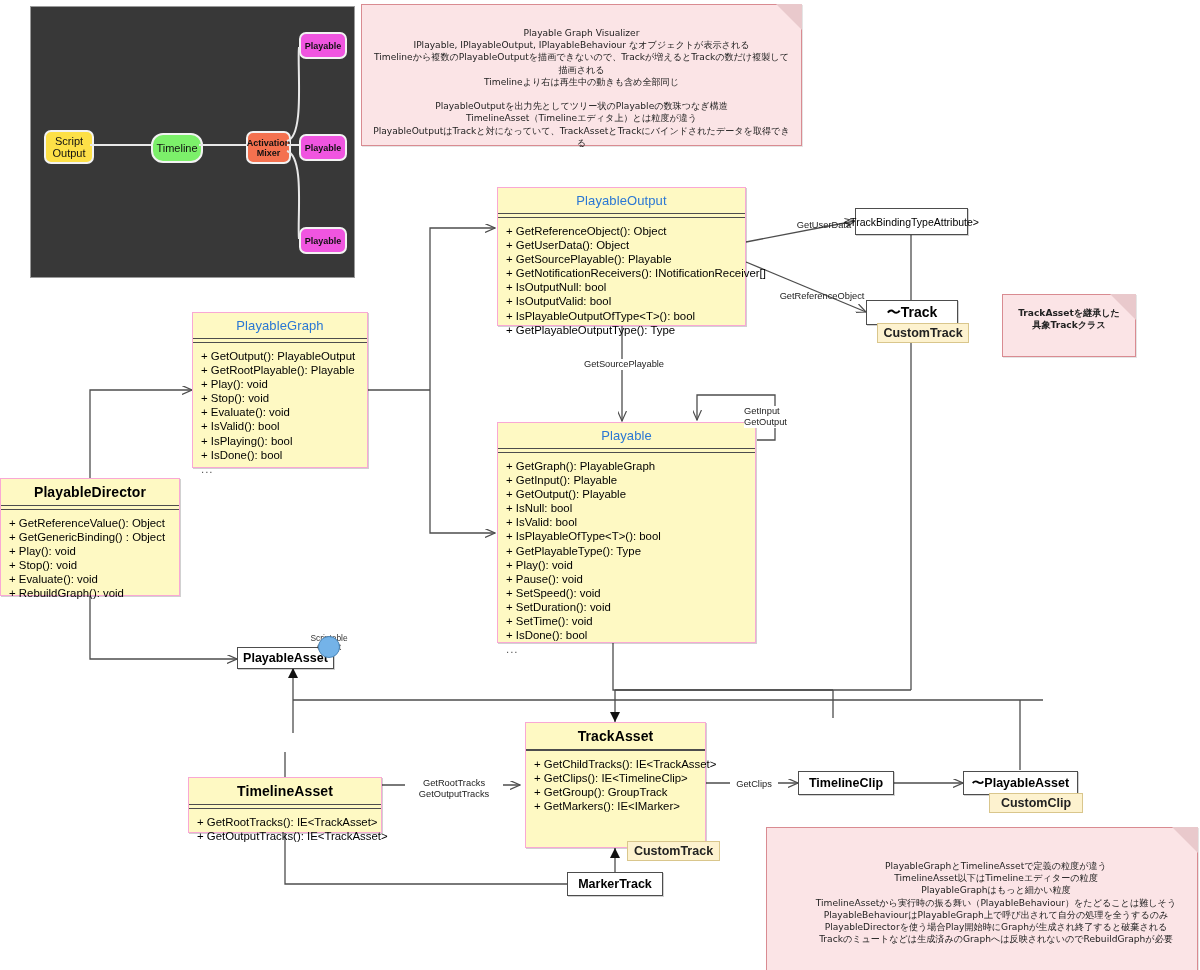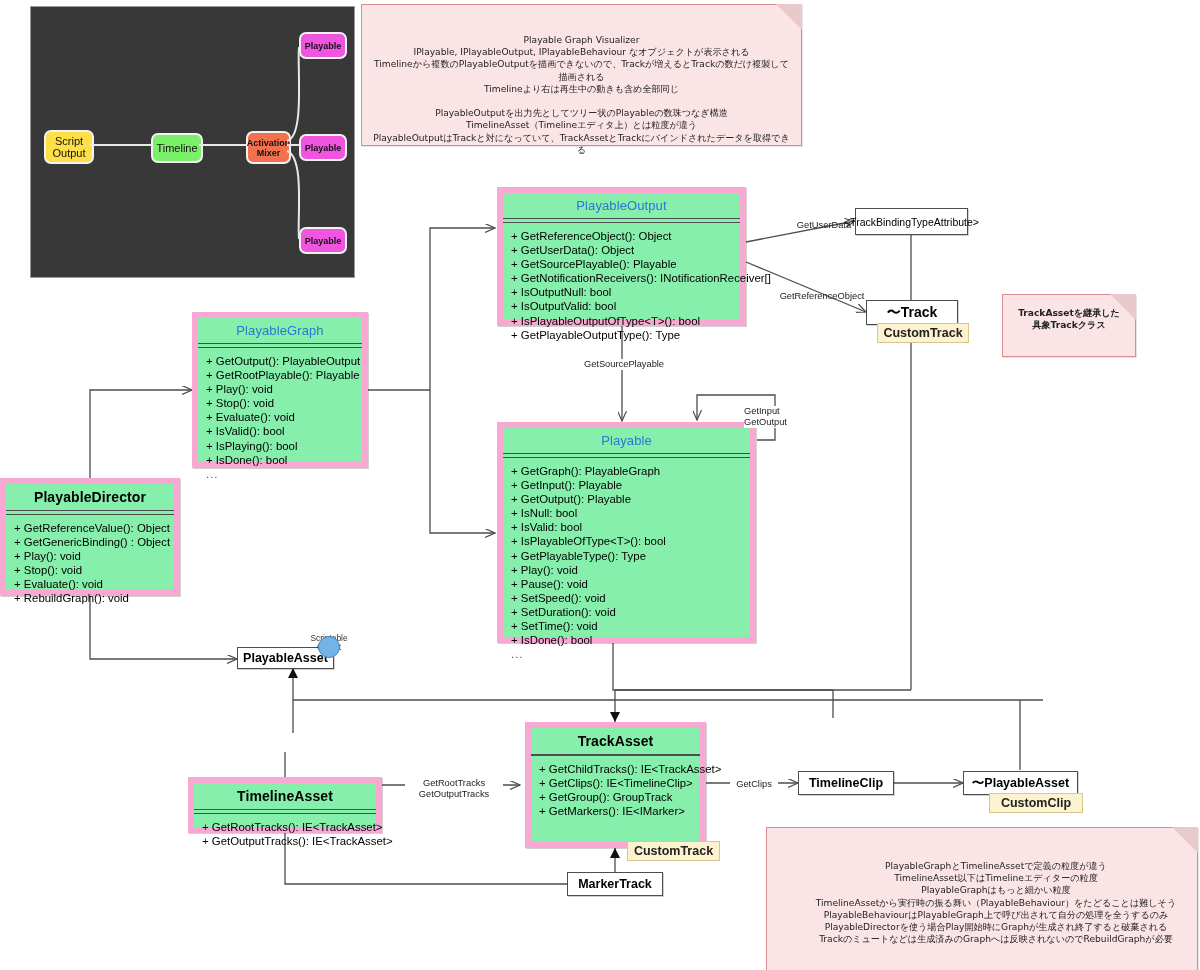--- a/index.html
+++ b/index.html
@@ -7,21 +7,21 @@
   body{
     width:1200px;height:970px;position:relative;overflow:hidden;
     font-family:"Liberation Sans","DejaVu Sans",sans-serif;
     color:#000;
   }
   #canvas{position:absolute;left:0;top:0;width:1200px;height:970px;}
   .abs{position:absolute;box-sizing:border-box;}
 
   
   .uml{
-    background:#86efac;border:6px solid #f9a8d4;
+    background:#fef9c3;border:1px solid #f9a8d4;
     box-shadow:1px 1px 0 rgba(0,0,0,.18);
   }
   .uml .title{
     text-align:center;font-size:14px;font-weight:bold;
     padding:5px 4px 5px 4px;letter-spacing:.1px;
   }
   .uml .title.link{color:#2a77d4;font-weight:normal;font-size:13px;}
   .uml .sep{height:0;border-top:1px solid #4d4d4d;}
   .uml .sep.dbl{border-top:1px solid #4d4d4d;border-bottom:1px solid #4d4d4d;height:3px;}
   .uml .members{padding:6px 8px 6px 8px;}
@@ -145,21 +145,21 @@
       <path d="M567,884 L285,884 L285,790"></path>
       <path d="M285,790 L285,752"></path>
     </g>
   </svg>
 
   <div id="gv" class="abs" style="left:30px;top:6px;width:325px;height:272px;">
     <div class="gvnode big" style="left:13px;top:123px;width:46px;height:30px;background:#fde047;">
       <span>Script
 Output</span>
     </div>
-    <div class="gvnode big" style="left:120px;top:126px;width:48px;height:26px;background:#7cf06a;">
+    <div class="gvnode big" style="left:120px;top:126px;width:48px;height:26px;background:#7cf06a;border-radius:12px;">
       <span>Timeline</span>
     </div>
     <div class="gvnode" style="left:215px;top:124px;width:41px;height:29px;background:#f4714f;">
       <span>Activation
 Mixer</span>
     </div>
     <div class="gvnode" style="left:268px;top:25px;width:44px;height:23px;background:#f055e0;">
       <span>Playable</span>
     </div>
     <div class="gvnode" style="left:268px;top:127px;width:44px;height:23px;background:#f055e0;">
@@ -174,21 +174,21 @@
         <path d="M168,138 L215,138"></path>
         <path d="M256,138 L268,138"></path>
         <path d="M256,134 C274,130 266,60 268,40"></path>
         <path d="M256,144 C274,150 266,212 268,232"></path>
       </g>
     </svg>
   </div>
 
   <div class="note abs" style="left:361px;top:4px;width:441px;height:142px;">
     <div class="fold"></div>
-    <div class="txt" style="padding:22px 10px 0 10px;margin-top:7px;">Playable Graph Visualizer
+    <div class="txt" style="padding:22px 10px 0 10px;">Playable Graph Visualizer
 IPlayable, IPlayableOutput, IPlayableBehaviour なオブジェクトが表示される
 Timelineから複数のPlayableOutputを描画できないので、Trackが増えるとTrackの数だけ複製して描画される
 Timelineより右は再生中の動きも含め全部同じ
 
 PlayableOutputを出力先としてツリー状のPlayableの数珠つなぎ構造
 TimelineAsset（Timelineエディタ上）とは粒度が違う
 PlayableOutputはTrackと対になっていて、TrackAssetとTrackにバインドされたデータを取得できる</div>
   </div>
 
   <div class="uml abs" style="left:497px;top:187px;width:249px;height:139px;">

